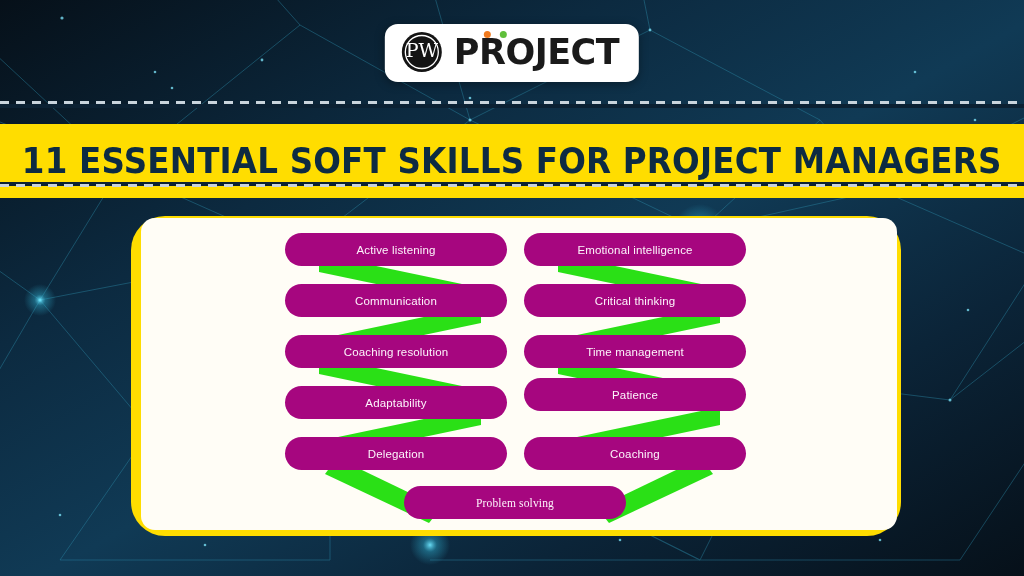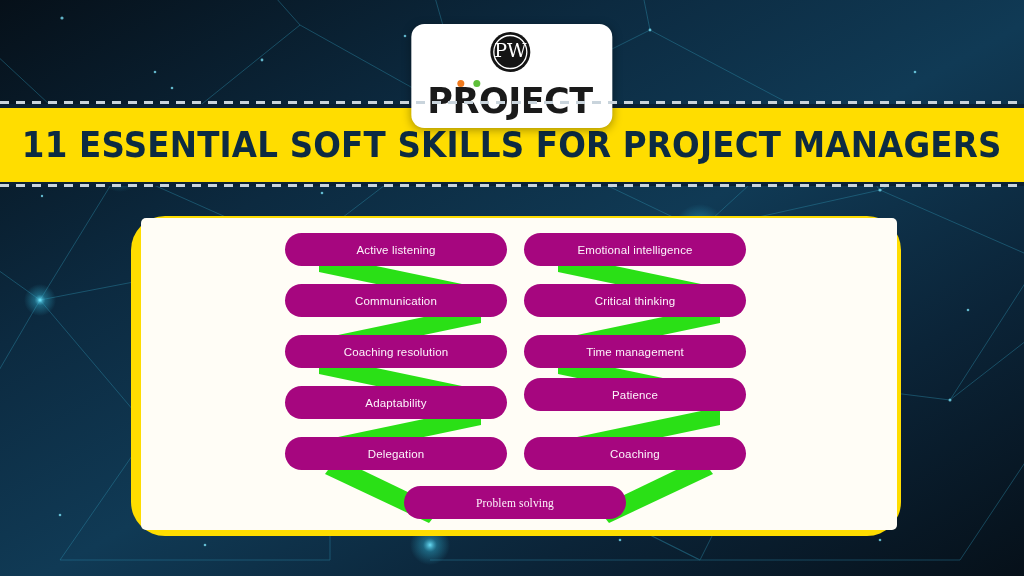--- a/index.html
+++ b/index.html
@@ -22,36 +22,35 @@
 
   
   .logo-wrap {
     position:absolute; left:50%; top:24px; transform:translateX(-50%);
     background:#ffffff;
     border-radius:13px;
     padding:7px 20px 9px 16px;
     display:flex; align-items:center; gap:11px;
     box-shadow:0 2px 10px rgba(0,0,0,0.35);
     z-index:6;
-    flex-direction:column;
   }
   .logo-mark { width:42px; height:42px; flex:0 0 42px; }
   .logo-text {
     position:relative;
     font-size:35px; font-weight:bold; letter-spacing:-0.5px;
     color:#1a1a1a; line-height:1;
     font-family:"DejaVu Sans", sans-serif;
   }
   .dot { position:absolute; width:7px; height:7px; border-radius:50%; top:-4px; }
   .dot-orange { background:#f07a1e; left:30px; }
   .dot-green  { background:#5fbf3a; left:46px; }
 
   
   .title-band {
-    position:absolute; left:0; top:108px; width:1024px; height:74px;
+    position:absolute; left:0; top:124px; width:1024px; height:74px;
     background:#ffdd00;
     display:flex; align-items:center; justify-content:center;
     z-index:5;
   }
   .dash-line {
     position:absolute; left:0; width:1024px; height:3px;
     background:repeating-linear-gradient(90deg,
         #c9d4dc 0px, #c9d4dc 9px, rgba(0,0,0,0) 9px, rgba(0,0,0,0) 16px);
     z-index:6;
   }
@@ -81,21 +80,21 @@
     position:absolute; left:131px; top:216px;
     width:770px; height:320px;
     background:#ffdd00;
     border-radius:34px;
     z-index:4;
   }
   .card {
     position:absolute; left:141px; top:218px;
     width:756px; height:312px;
     background:#fffdf6;
-    border-radius:5px;
+    border-radius:14px;
     z-index:5;
     overflow:hidden;
   }
 
   
   .connectors { position:absolute; inset:0; z-index:1; }
   .connectors svg { display:block; }
 
   
   .pill {

